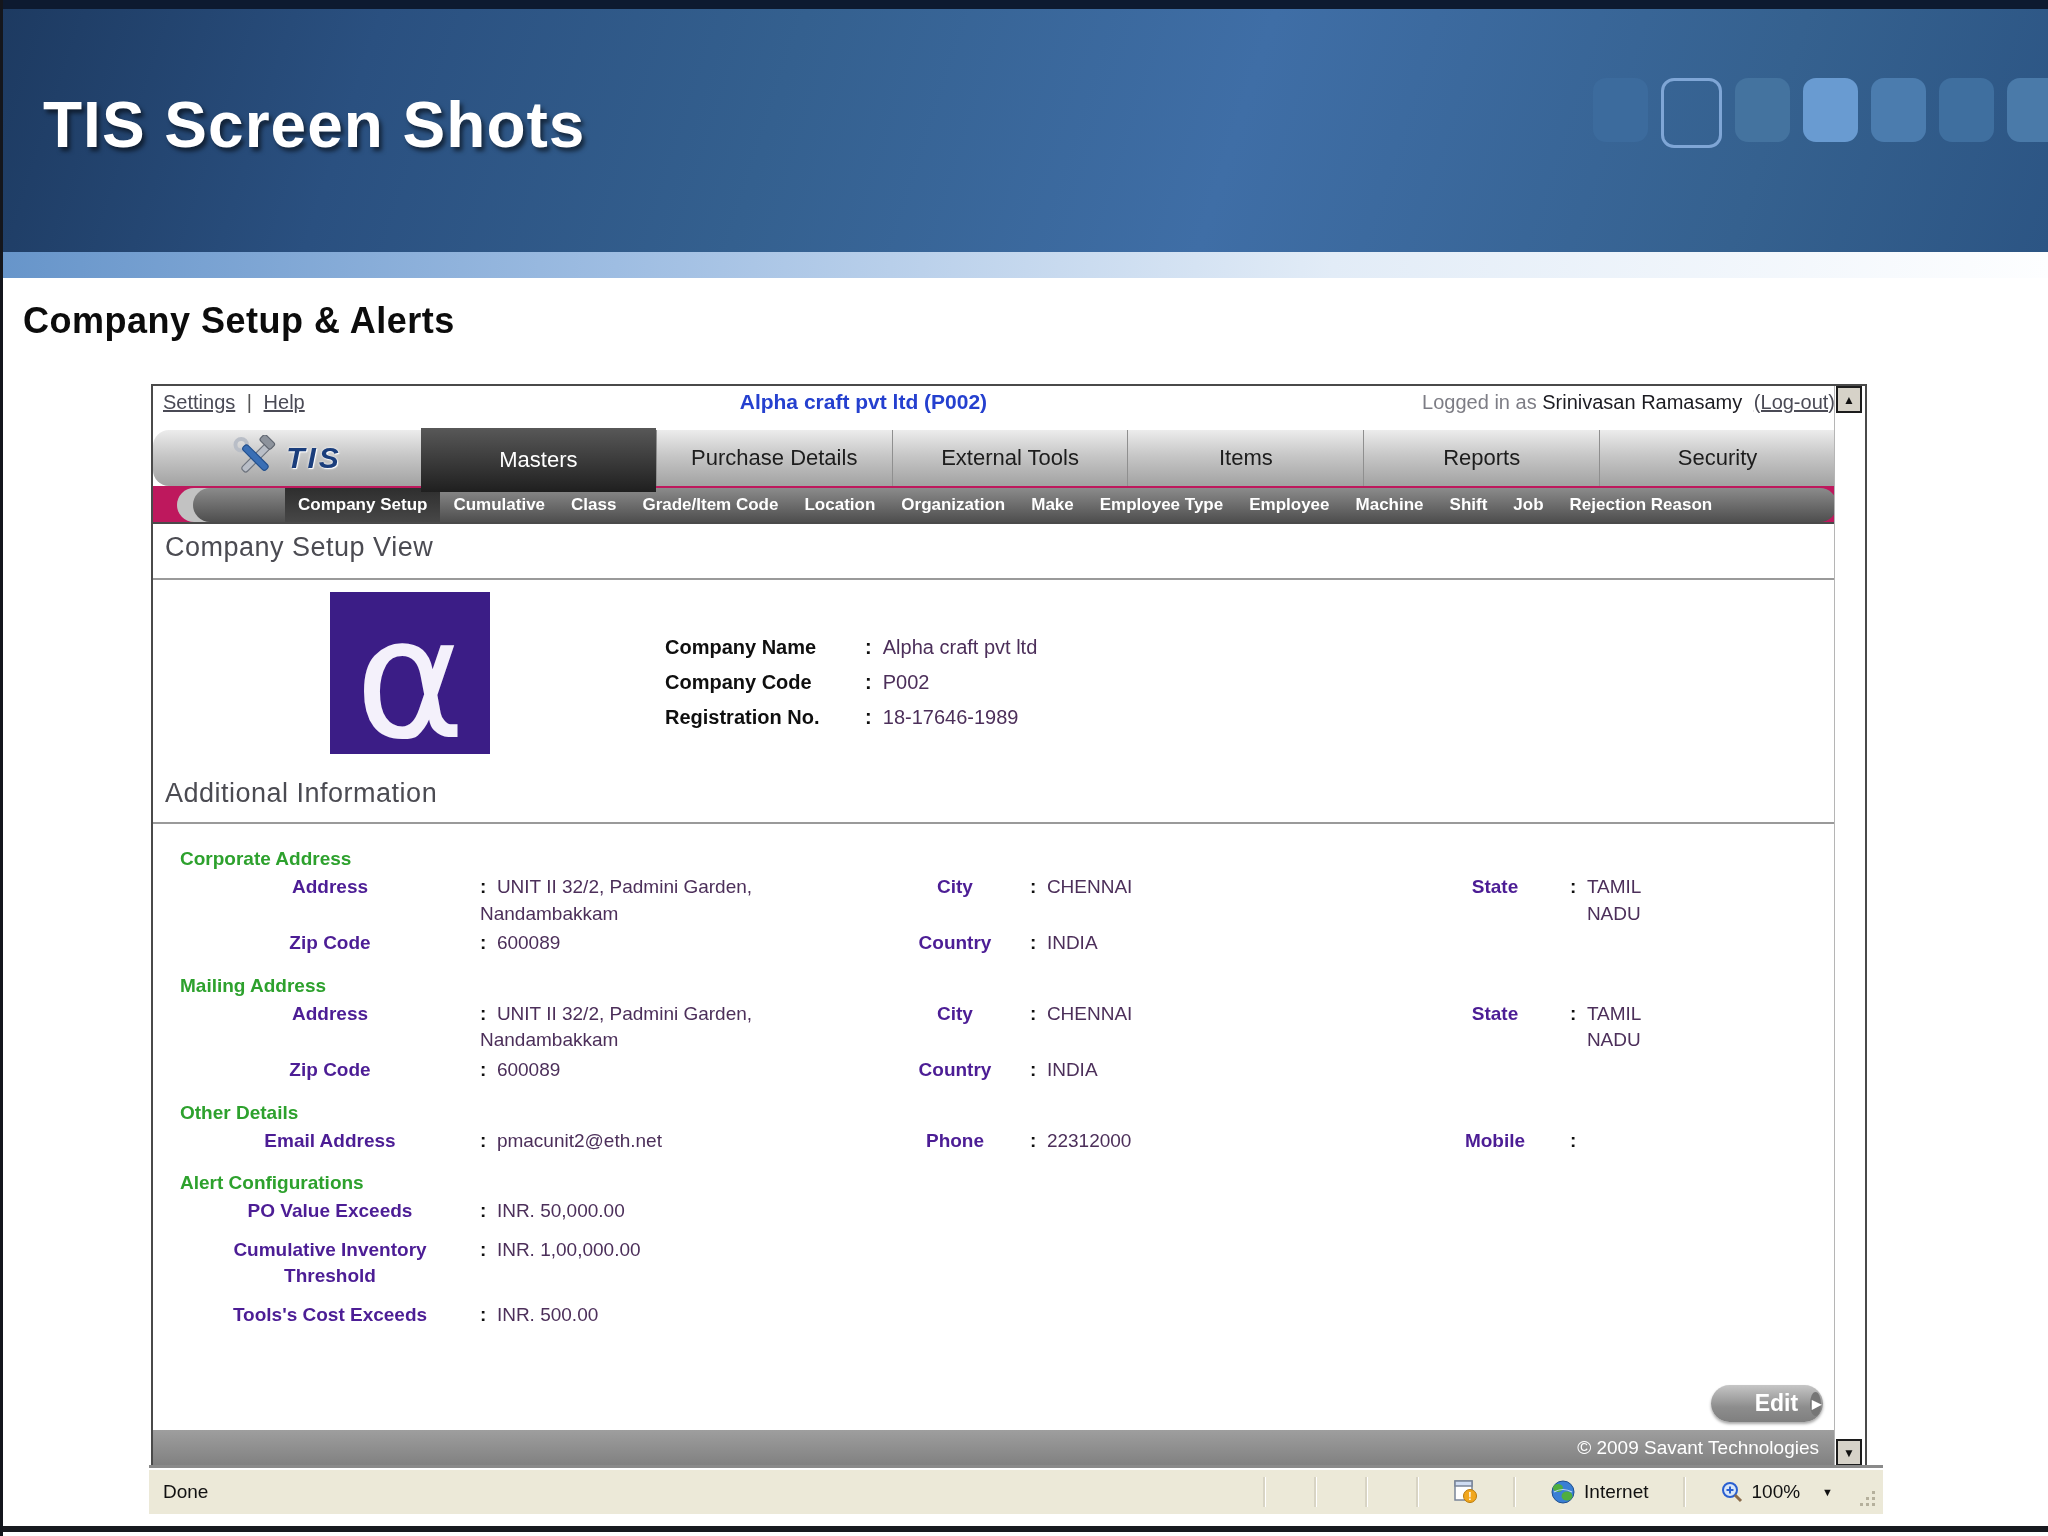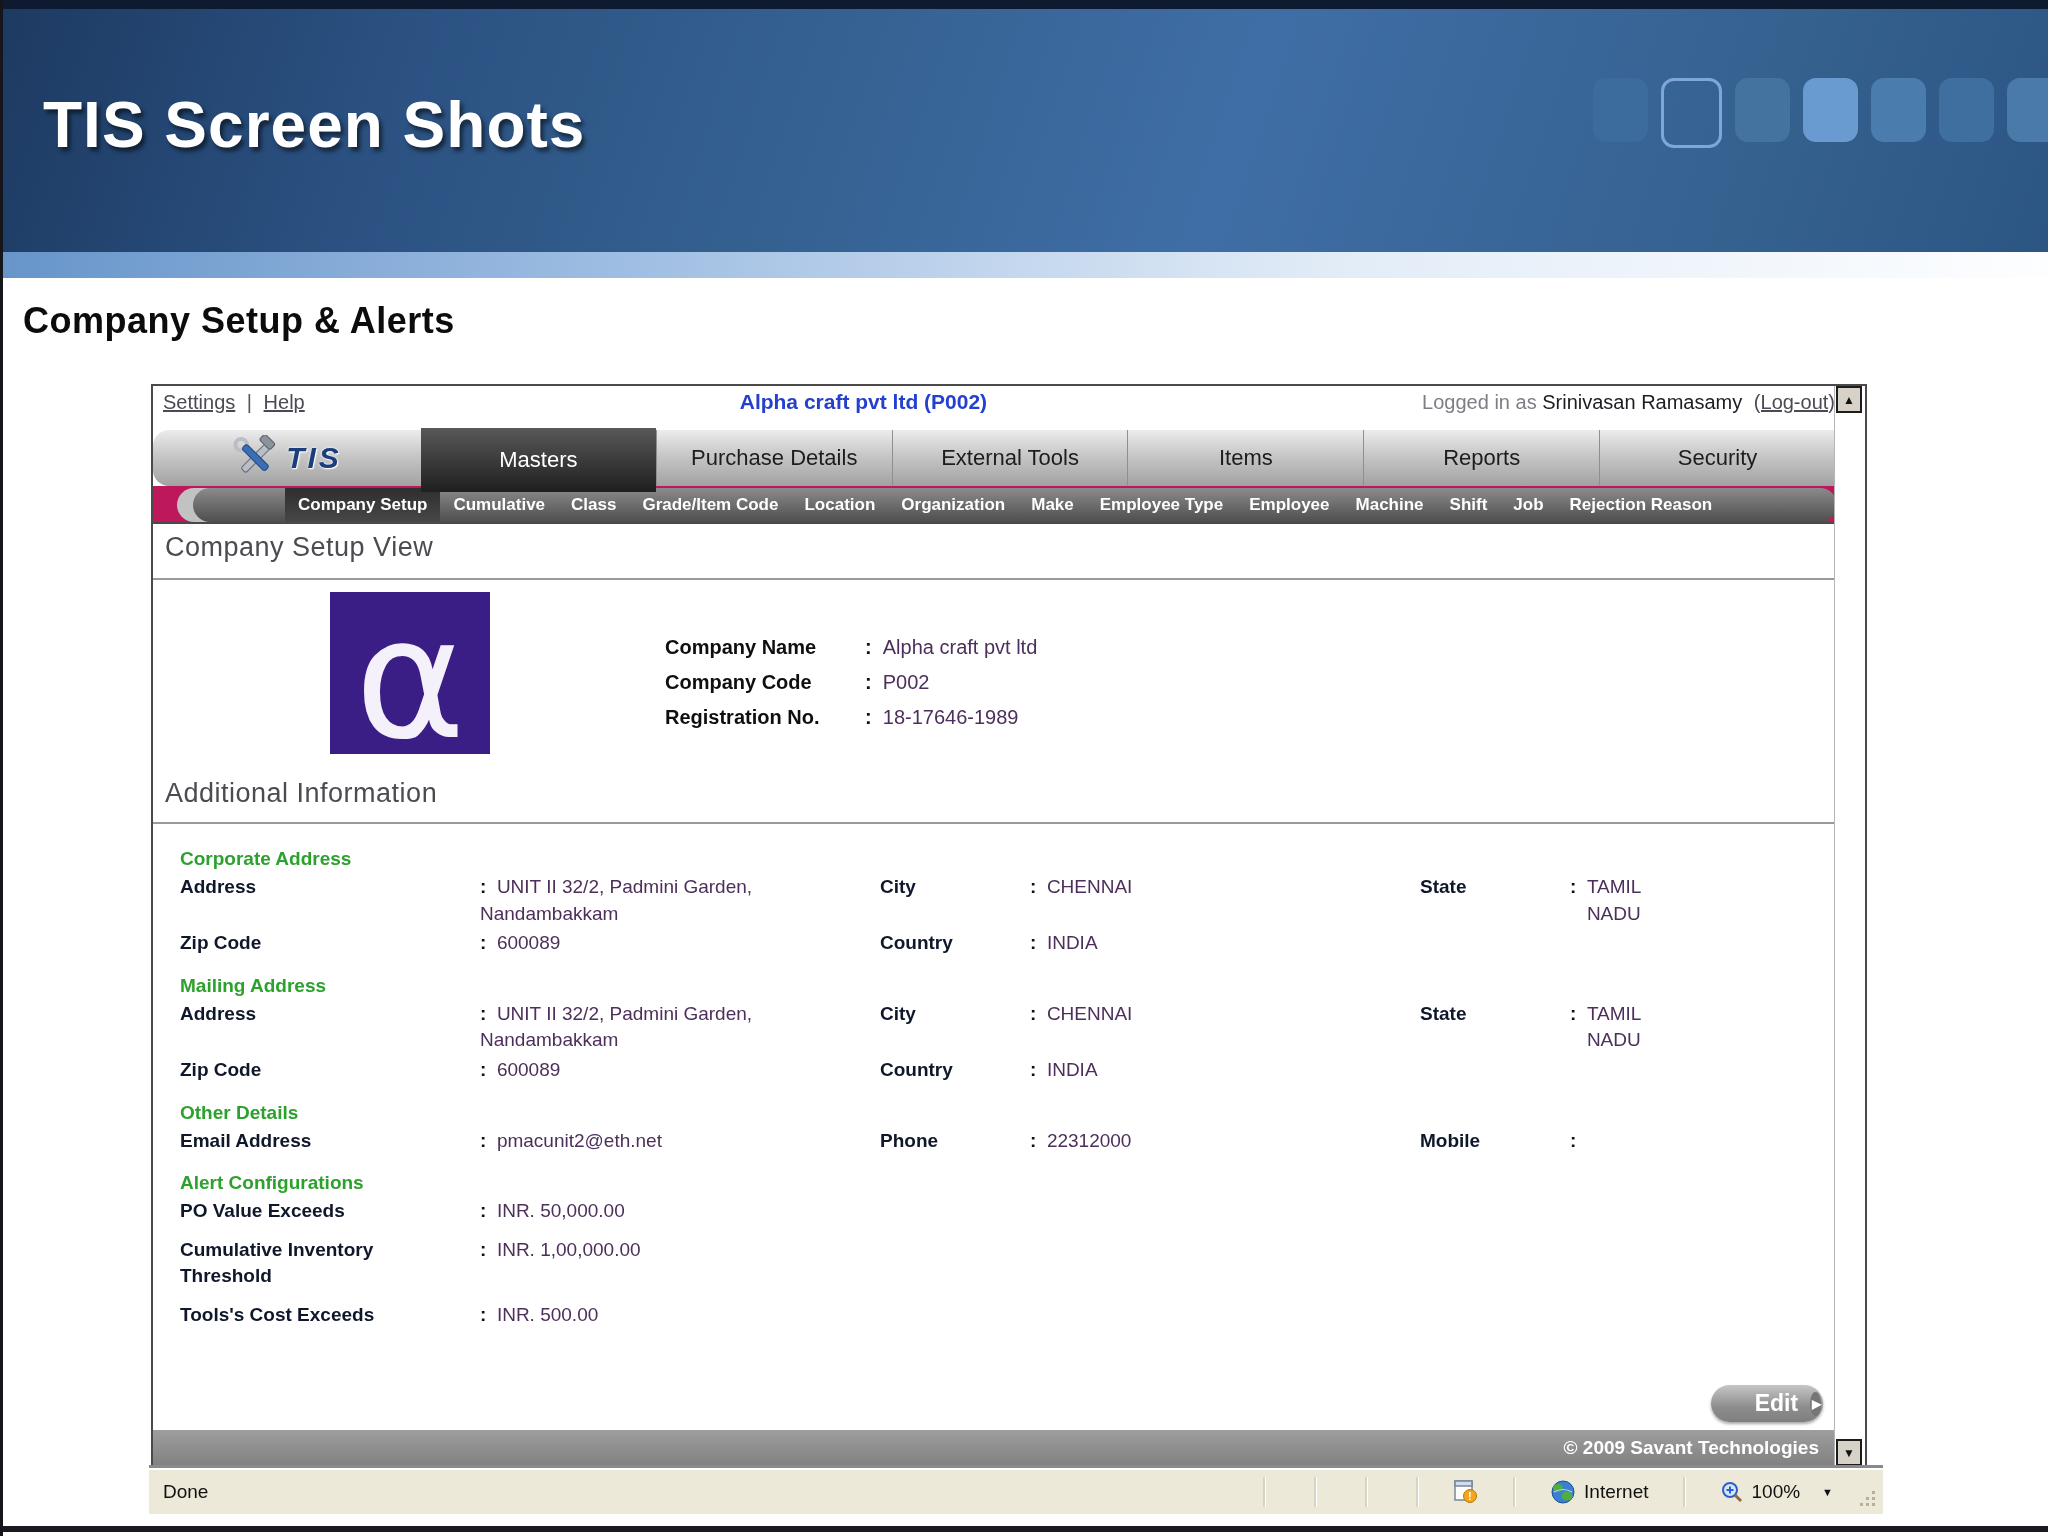--- a/index.html
+++ b/index.html
@@ -121,21 +121,21 @@
   .clabel{display:inline-block;width:200px;font-weight:bold;color:#0f0f0f;}
   .cval{color:#4c2f5a;}
   .cval::before,.val::before{content:":\00a0\00a0";color:#0f0f0f;font-weight:bold;}
 
   .rows{position:absolute;left:27px;top:314px;right:10px;}
   .sec-title{color:#2da12d;font-size:19px;font-weight:bold;margin:10px 0 4px 0;}
   .grow{
     display:grid;grid-template-columns:300px 400px 150px 390px 150px 1fr;
     font-size:19px;margin:3px 0;align-items:start;line-height:1.4;
   }
-  .lbl{font-weight:bold;color:#0f172a;}
+  .lbl{font-weight:bold;color:#4c1d95;text-align:center;}
   .lbl .lbl-inner{display:inline-block;max-width:250px;}
   .val{color:#4c2f5a;}
   .val .val-inner{display:inline;}
   .val3 .val-inner{display:inline-block;max-width:72px;vertical-align:top;}
   .blank::before{content:"";}
   .mt18{margin-top:18px;}
   .mt22{margin-top:12px;}
 
   .edit-btn{
     position:absolute;right:12px;bottom:8px;width:112px;height:37px;border:none;
@@ -146,21 +146,21 @@
     padding-left:48px;
   }
   .edit-arrow{
     width:24px;height:24px;border-radius:50%;background:#767676;color:#fff;
     font-size:12px;display:flex;align-items:center;justify-content:center;padding-left:2px;
   }
 
   .win-footer{
     position:absolute;left:0;bottom:0;right:30px;height:36px;
     background:linear-gradient(#9e9e9e,#808080);display:flex;align-items:center;
-    justify-content:flex-end;color:#ffffff;font-size:19px;padding-right:16px;box-sizing:border-box;font-weight:bold;
+    justify-content:flex-end;color:#ffffff;font-size:19px;padding-right:16px;box-sizing:border-box;
   }
 
   .vscroll{position:absolute;right:0;top:0;bottom:0;width:30px;background:#ffffff;border-left:1px solid #b5b5b5;}
   .sbtn{
     position:absolute;left:1px;width:26px;height:27px;background:#d6d2c8;
     border:2px solid #1c1c1c;color:#111;font-size:12px;display:flex;
     align-items:center;justify-content:center;cursor:pointer;box-sizing:border-box;
   }
   .sbtn.up{top:0;}
   .sbtn.down{bottom:0;}

